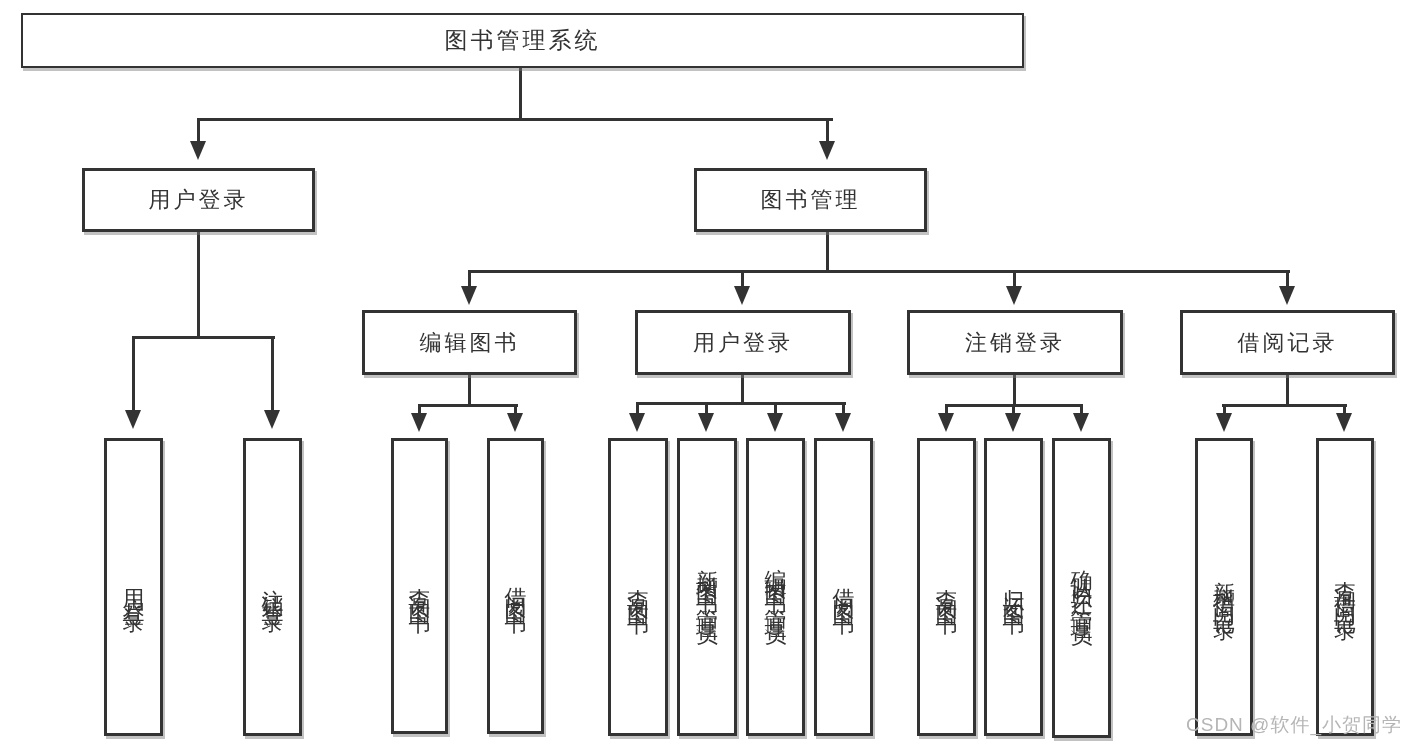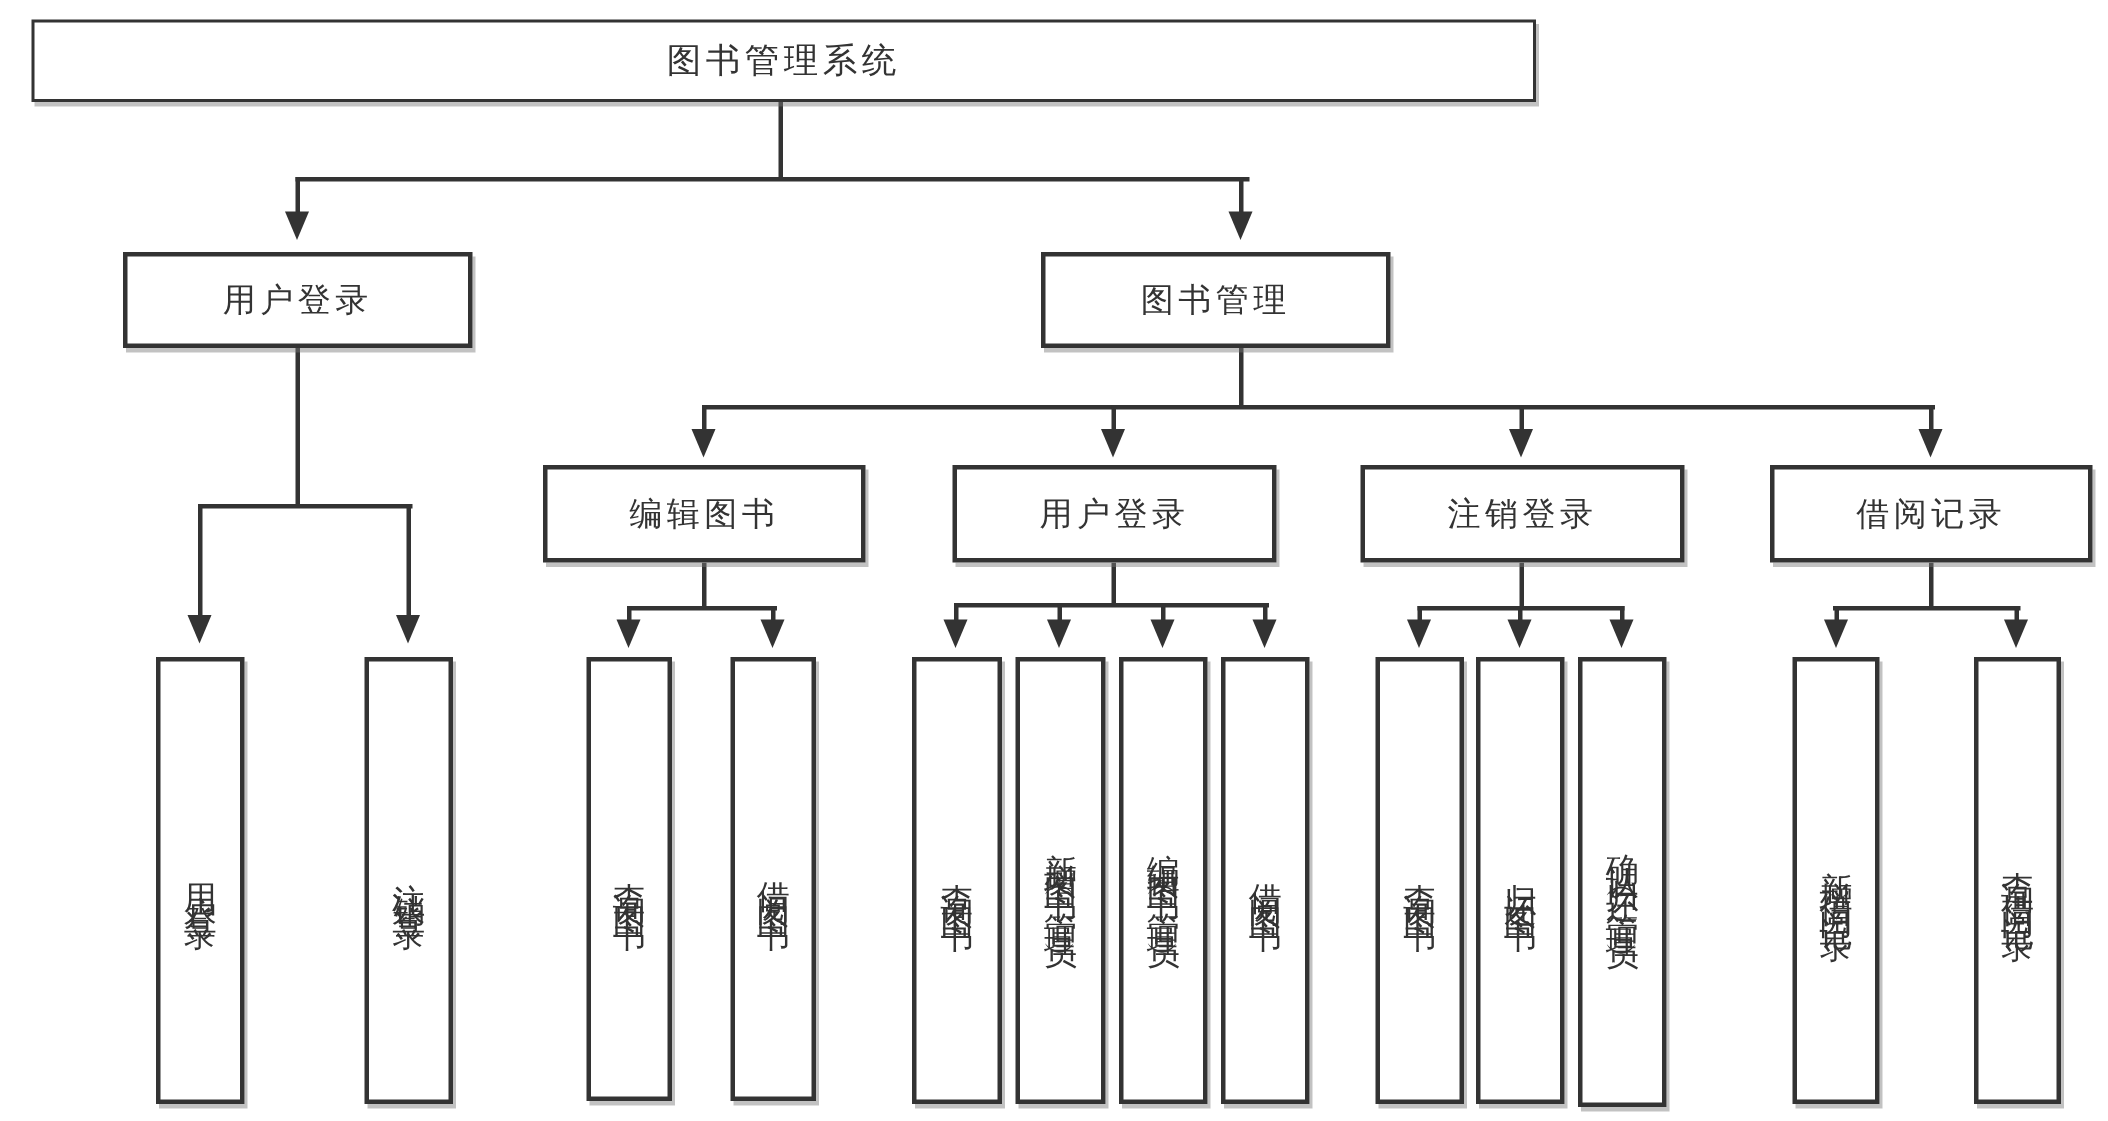--- a/index.html
+++ b/index.html
@@ -182,14 +182,15 @@
     <span class="vlabel">确认归还（管理员）</span>
   </div>
 
   <div class="box" style="left:1195px;top:438px;width:58px;height:298px">
     <span class="vlabel">新增借阅记录</span>
   </div>
   <div class="box" style="left:1316px;top:438px;width:58px;height:298px">
     <span class="vlabel">查询借阅记录</span>
   </div>
 
+  <div class="watermark">CSDN @软件_小贺同学</div>
 
 </div>
 
 </body></html>

